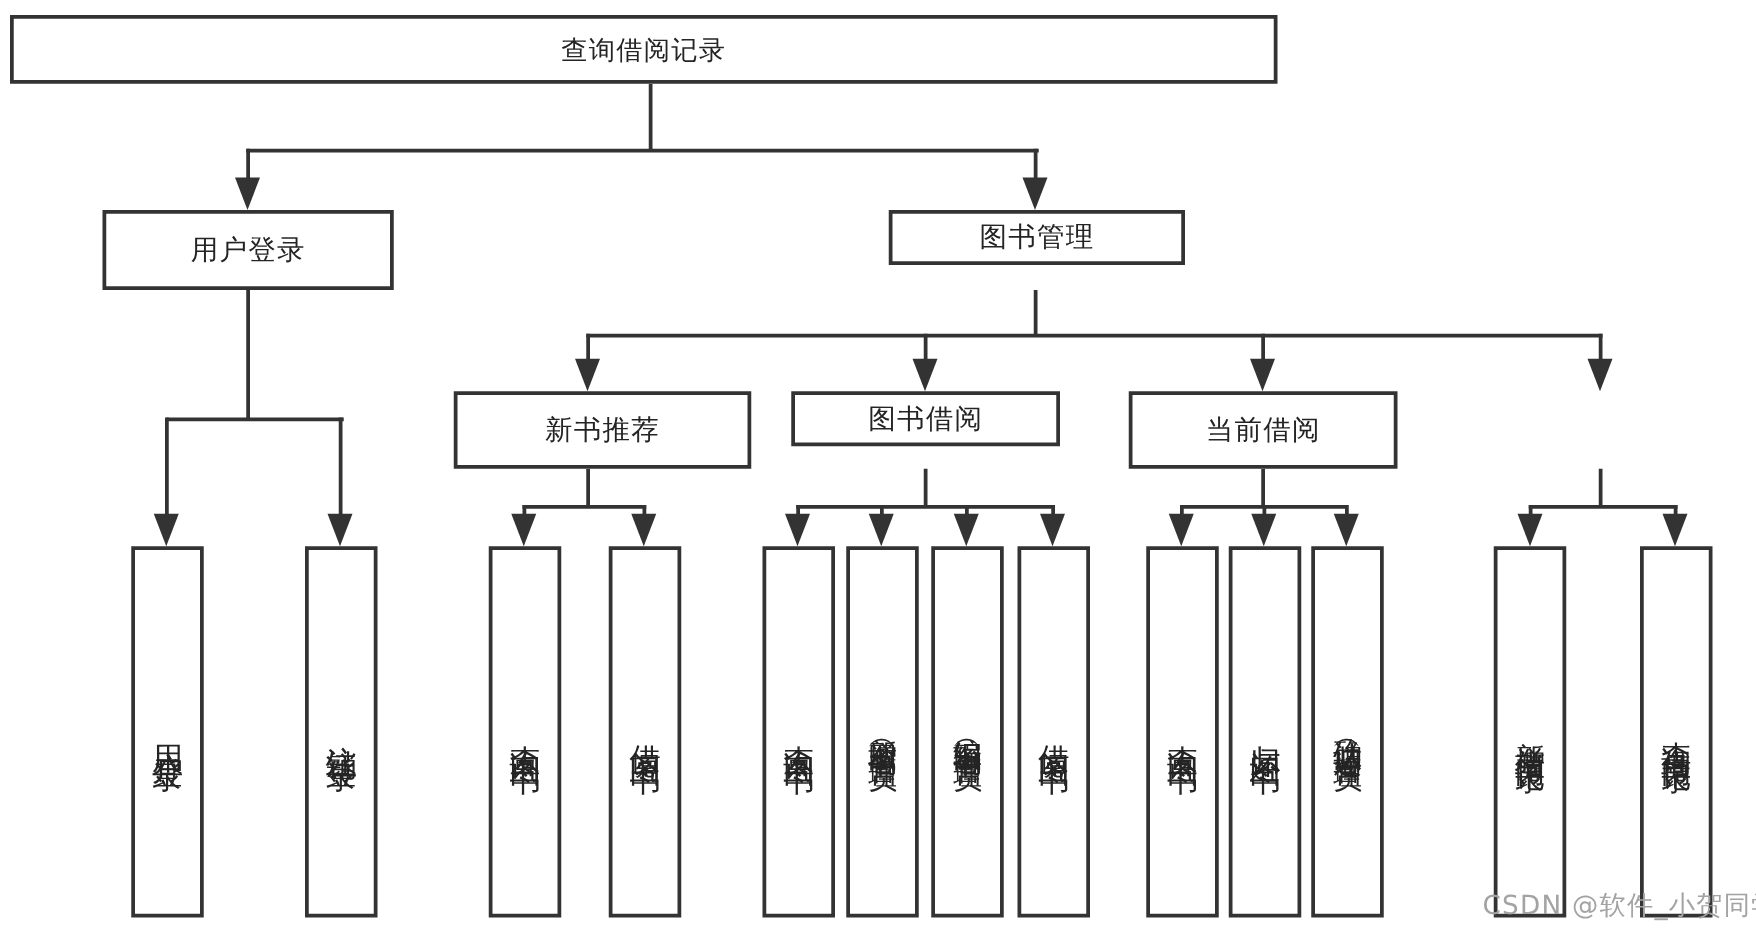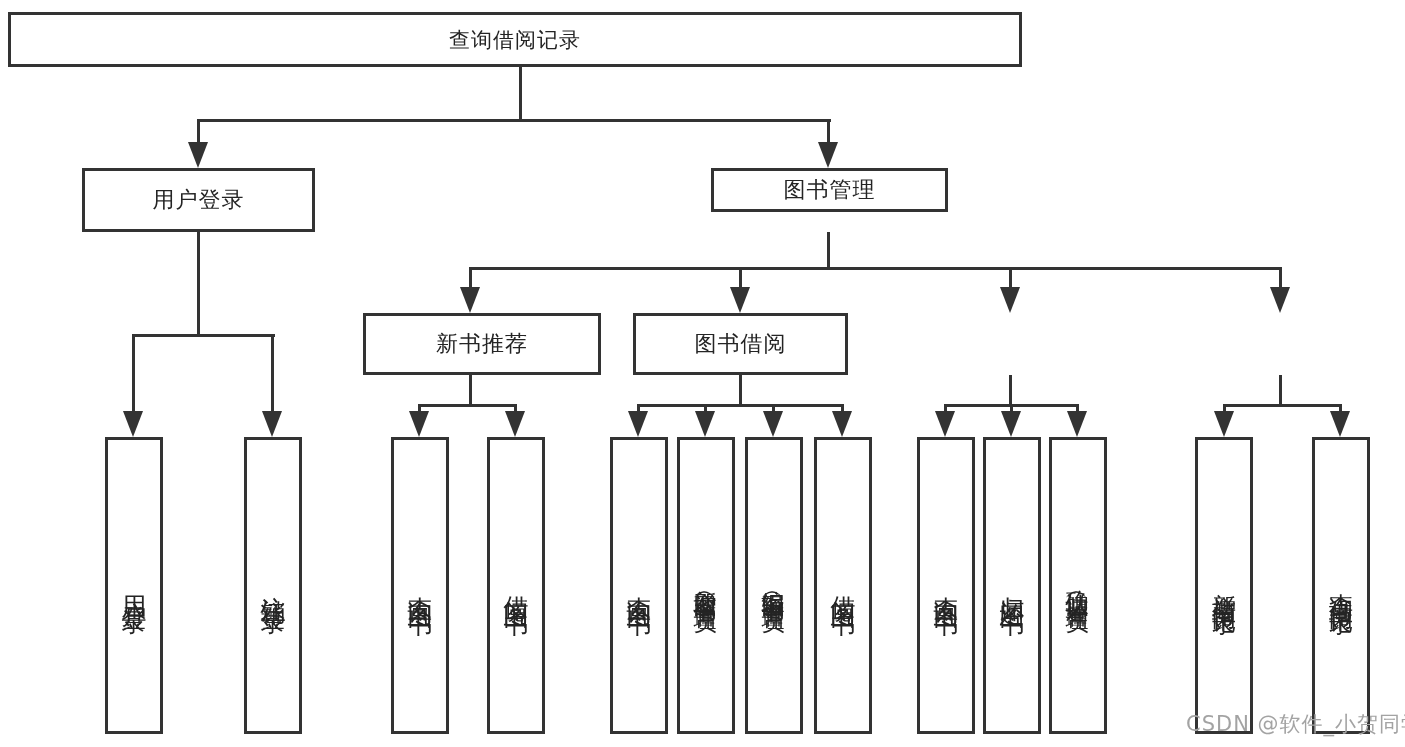--- a/index.html
+++ b/index.html
@@ -91,22 +91,25 @@
   <div class="vline" style="left:739px;top:267px;height:24px"></div>
   <div class="arrow" style="left:730px;top:287px"></div>
   <div class="vline" style="left:1009px;top:267px;height:24px"></div>
   <div class="arrow" style="left:1000px;top:287px"></div>
   <div class="vline" style="left:1279px;top:267px;height:24px"></div>
   <div class="arrow" style="left:1270px;top:287px"></div>
 
   <div class="box" style="left:363px;top:313px;width:238px;height:62px">
     <span>新书推荐</span>
   </div>
-  <div class="box" style="left:633px;top:313px;width:215px;height:62px">
+  <div class="box" style="left:633px;top:313px;width:215px;height:44px">
     <span>图书借阅</span>
+  </div>
+  <div class="box" style="left:903px;top:313px;width:215px;height:62px">
+    <span>当前借阅</span>
   </div>
 
   <div class="vline" style="left:469px;top:375px;height:31px"></div>
   <div class="hline" style="left:418px;top:404px;width:99px"></div>
   <div class="vline" style="left:418px;top:404px;height:11px"></div>
   <div class="arrow" style="left:409px;top:411px"></div>
   <div class="vline" style="left:514px;top:404px;height:11px"></div>
   <div class="arrow" style="left:505px;top:411px"></div>
 
   <div class="vline" style="left:739px;top:375px;height:31px"></div>

